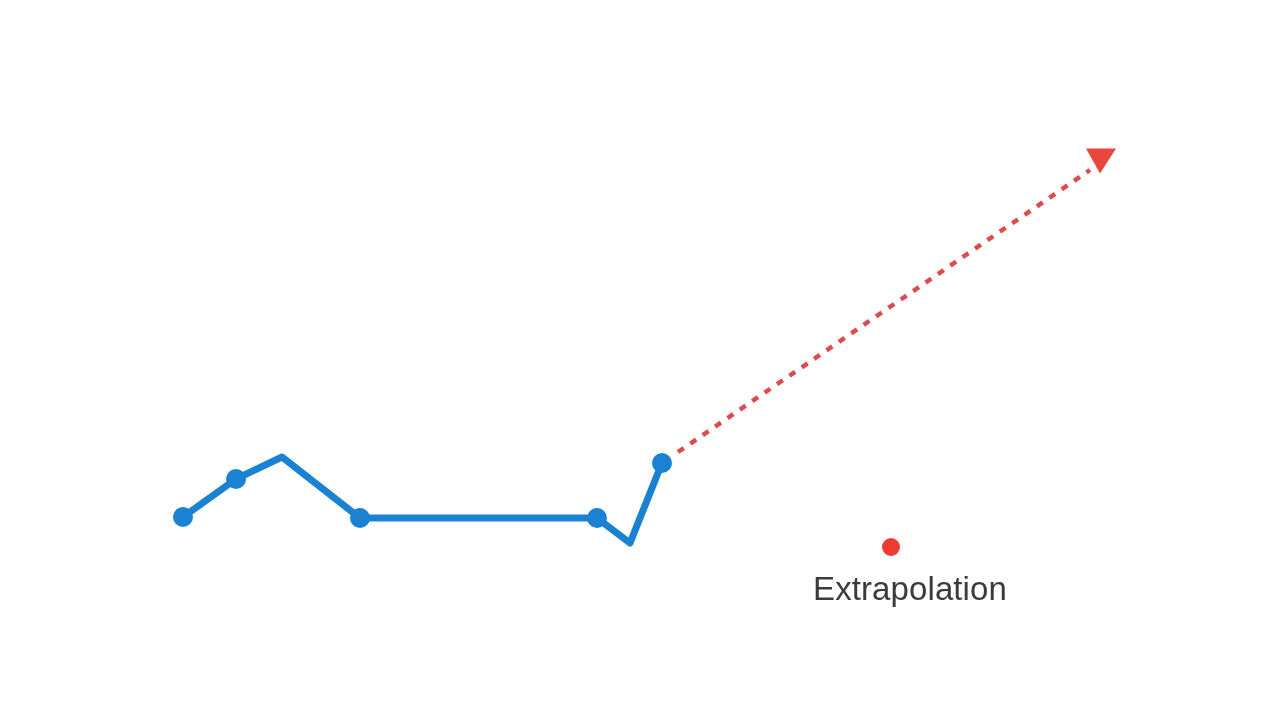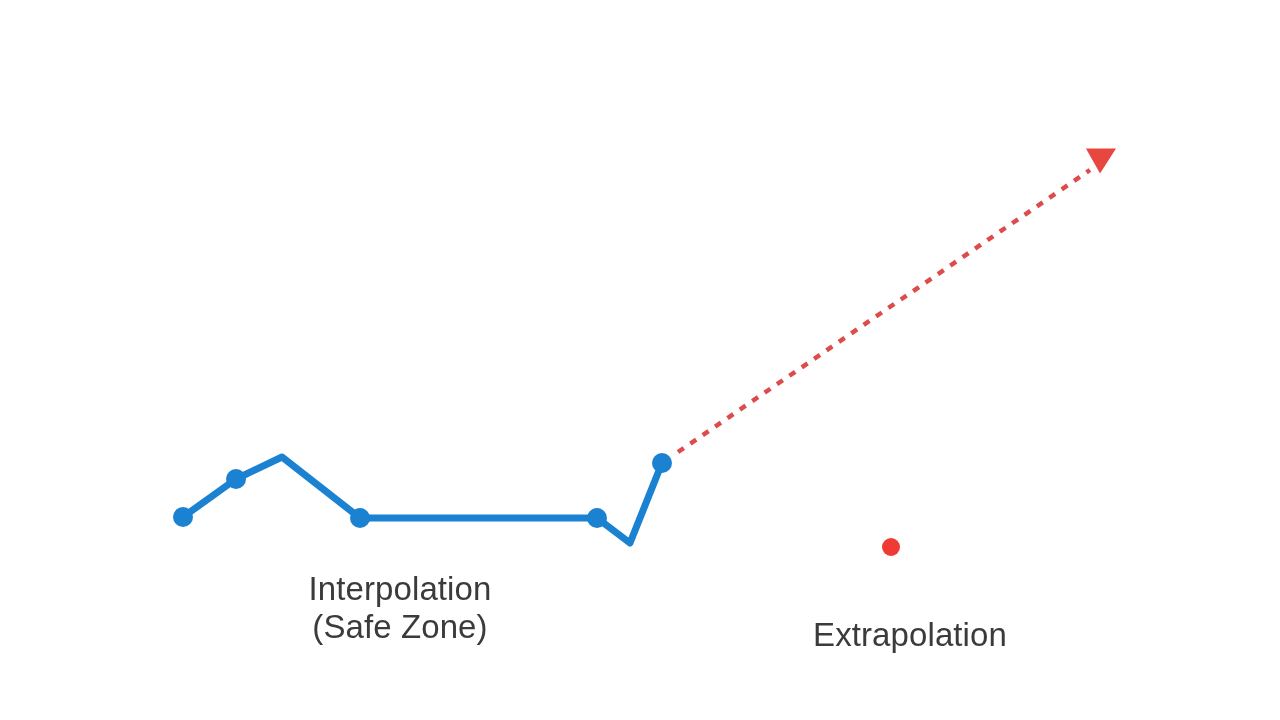--- a/index.html
+++ b/index.html
@@ -42,21 +42,20 @@
   }
   #interpolation-label {
     left: 200px;
     top: 570px;
     width: 400px;
   }
   #extrapolation-label {
     left: 710px;
     top: 570px;
     width: 400px;
-    margin-top: 46px;
   }
   .label-line { display: block; }
 </style>
 </head>
 <body>
 
 <div id="figure">
 
   <svg id="plot-svg" viewBox="0 0 1280 720" xmlns="http://www.w3.org/2000/svg">
 
@@ -72,22 +71,18 @@
 
     <line id="forecast-line" stroke-linecap="butt" x1="678" y1="452" x2="1090" y2="170" stroke="#dd4b4b" stroke-width="4.5" stroke-dasharray="7 8"></line>
 
     <polygon id="forecast-arrow" points="1086,148.5 1116,148.5 1100,173.5" fill="#e8473f"></polygon>
 
     <g id="forecast-markers">
         <circle cx="891" cy="547" r="9" fill="#ef3b33"></circle>
       </g>
   </svg>
 
-  <div class="zone-label" id="interpolation-label">
-    <span class="label-line">Interpolation</span>
-    <span class="label-line">(Safe Zone)</span>
-  </div>
 
   <div class="zone-label" id="extrapolation-label">
     <span class="label-line">Extrapolation</span>
   </div>
 
 </div>
 
 </body></html>

